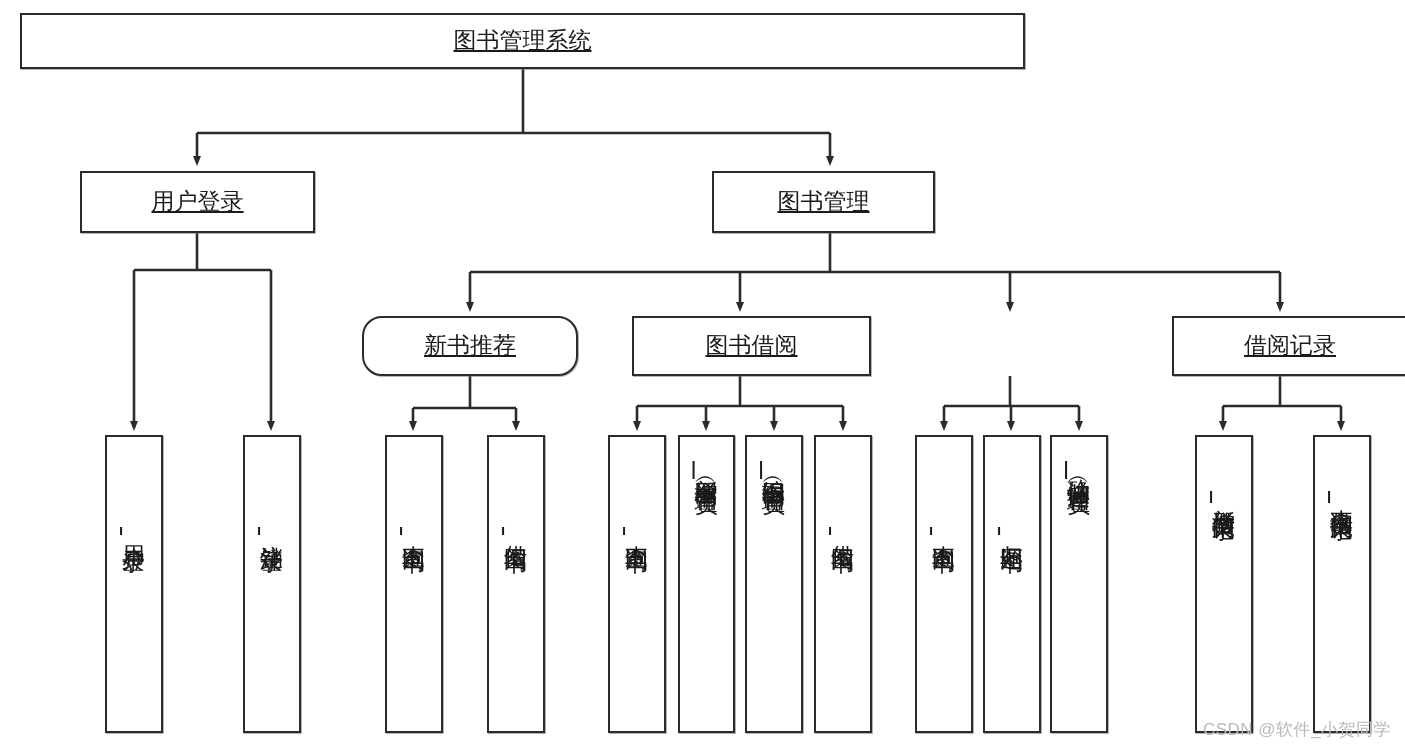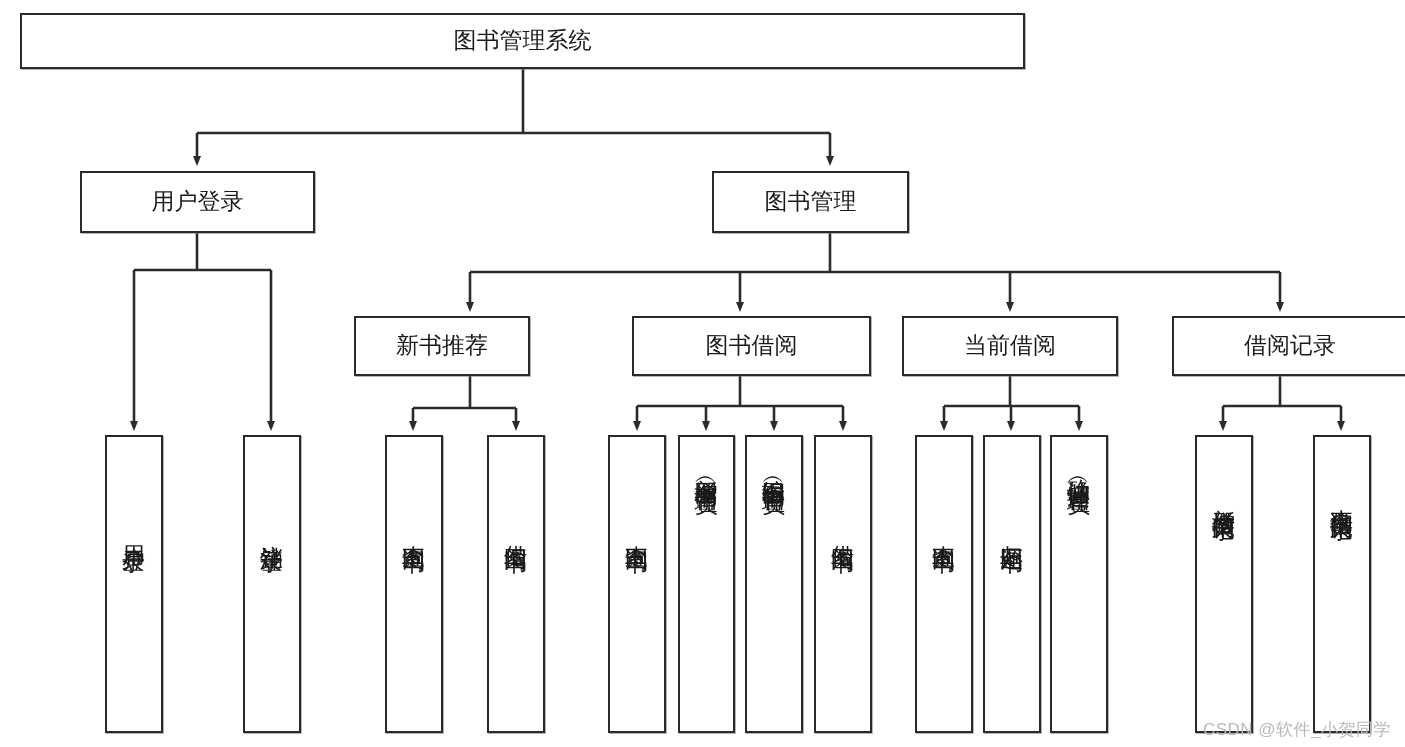--- a/index.html
+++ b/index.html
@@ -35,20 +35,21 @@
     align-items: center;
     justify-content: center;
     color: #1a1a1a;
     box-shadow: 1px 1px 0 rgba(120,120,120,0.55);
   }
   .node .label {
     display: block;
     text-align: left;
     line-height: 1.18;
     white-space: nowrap;
+    text-decoration: underline;
   }
   .node.horizontal .label {
     font-size: 23px;
   }
   .node.root .label {
     font-size: 23px;
   }
   .node.vertical {
     align-items: flex-start;
     justify-content: center;
@@ -137,33 +138,30 @@
     </g>
   </svg>
 
   <div class="node root horizontal" style="left:20px; top:13px; width:1005px; height:56px;">
     <span class="label">图书管理系统</span>
   </div>
 
   <div class="node horizontal" style="left:80px; top:171px; width:235px; height:62px;">
     <span class="label">用户登录</span>
   </div>
-  <div class="node horizontal" style="left:712px; top:171px; width:197px; height:62px;">
+  <div class="node horizontal" style="left:712px; top:171px; width:223px; height:62px;">
     <span class="label">图书管理</span>
   </div>
 
-  <div class="node horizontal" style="left:354px; top:316px; width:176px; height:60px;">
+  <div class="node horizontal" style="left:362px; top:316px; width:216px; height:60px;border-radius:20px;">
     <span class="label">新书推荐</span>
   </div>
   <div class="node horizontal" style="left:632px; top:316px; width:239px; height:60px;">
     <span class="label">图书借阅</span>
   </div>
-  <div class="node horizontal" style="left:902px; top:316px; width:216px; height:60px;">
-    <span class="label">当前借阅</span>
-  </div>
   <div class="node horizontal" style="left:1172px; top:316px; width:236px; height:60px;">
     <span class="label">借阅记录</span>
   </div>
 
   <div class="node vertical mid" style="left:105px; top:435px; width:58px; height:298px;">
     <span class="label">用户登录</span>
   </div>
   <div class="node vertical mid" style="left:243px; top:435px; width:58px; height:298px;">
     <span class="label">注销登录</span>
   </div>

